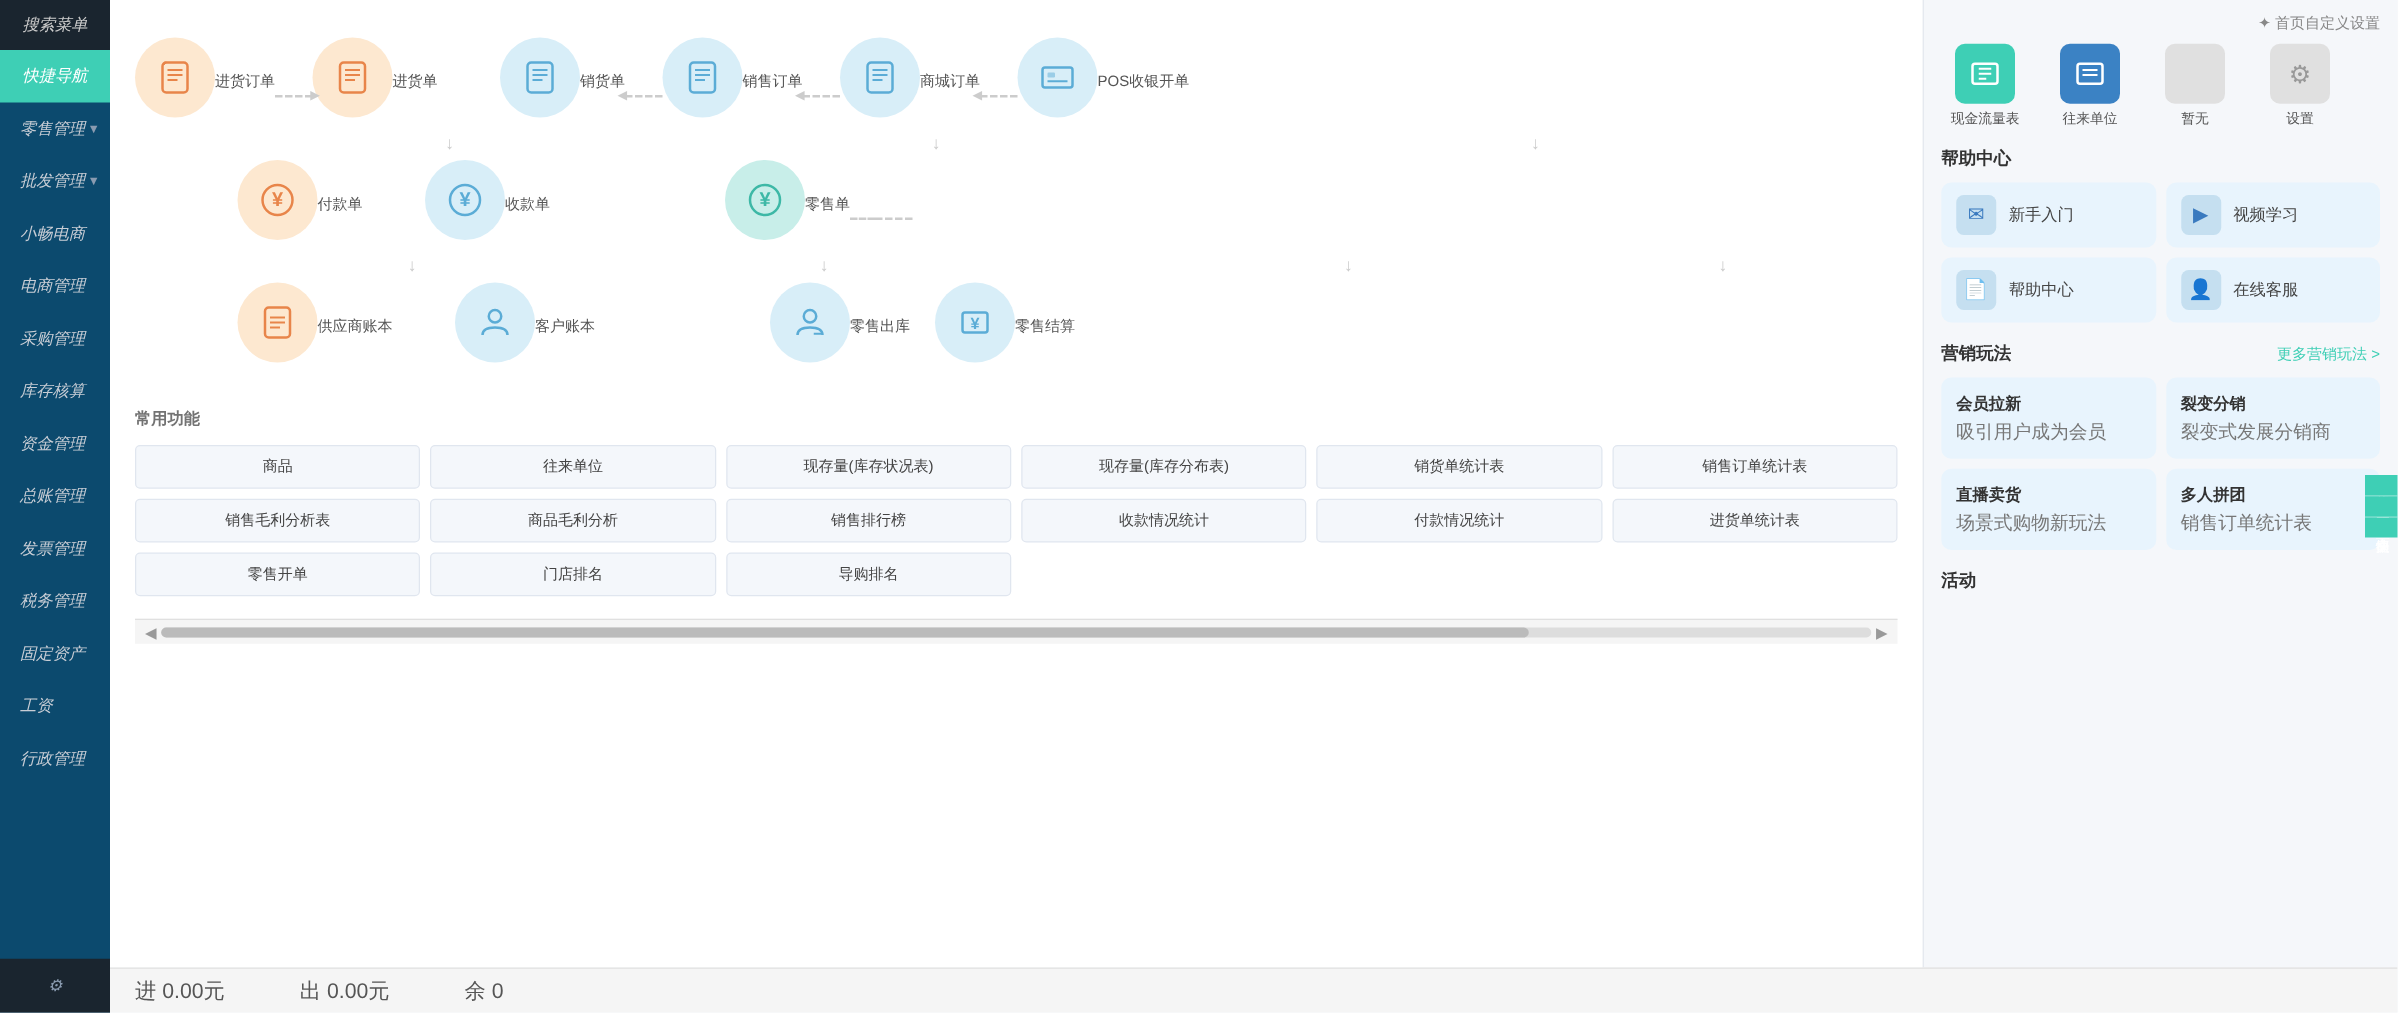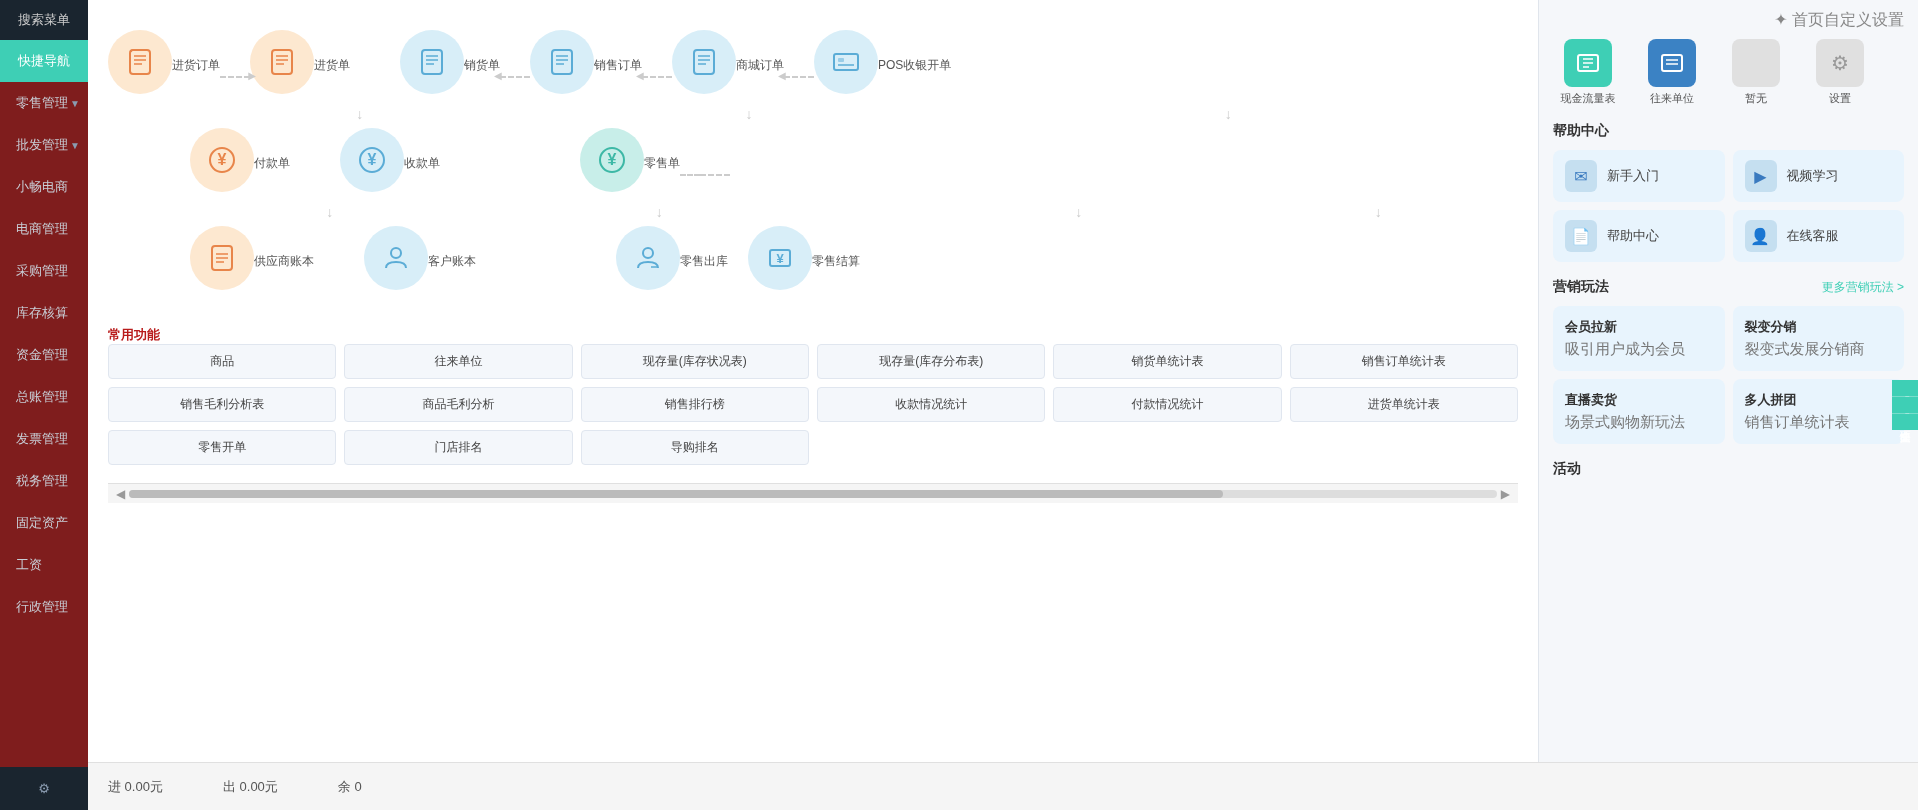--- a/index.html
+++ b/index.html
@@ -1,26 +1,27 @@
 <!DOCTYPE html>
 <html><head>
   <meta charset="utf-8">
   <style>
     * { margin: 0; padding: 0; box-sizing: border-box; }
     body { font-family: 'Microsoft YaHei', Arial, sans-serif; font-size: 13px; background: #f0f2f5; display: flex; height: 810px; overflow: hidden; }
 
     
     #sidebar {
       width: 88px;
-      background: #7f1d1d;
+      background: #0c4a6e;
       display: flex;
       flex-direction: column;
       height: 100%;
       flex-shrink: 0;
       z-index: 10;
+      font-style: italic;
     }
     #search-menu {
       background: #1a252f;
       color: #ccc;
       padding: 10px 8px;
       font-size: 13px;
       text-align: center;
       cursor: pointer;
       height: 40px;
       display: flex;
@@ -140,22 +141,22 @@
       padding: 10px 0;
     }
 
     
     .common-functions {
       margin-top: 20px;
       padding-bottom: 10px;
     }
     .common-title {
       font-size: 13px;
-      color: #b91c1c;
-      margin-bottom: 0;
+      color: #737373;
+      margin-bottom: 12px;
       font-weight: bold;
     }
     .func-grid {
       display: grid;
       grid-template-columns: repeat(6, 1fr);
       gap: 8px;
       margin-bottom: 8px;
     }
     .func-btn {
       background: #f4f7fb;
@@ -217,21 +218,21 @@
       font-size: 20px;
       margin-bottom: 4px;
     }
     .quick-icon-box.teal { background: #3ecfb5; color: #fff; }
     .quick-icon-box.blue-dark { background: #3b82c4; color: #fff; }
     .quick-icon-box.gray { background: #e0e0e0; color: #999; }
     .quick-icon-label { font-size: 11px; color: #555; text-align: center; }
 
     .settings-link {
       margin-left: auto;
-      font-size: 16px;
+      font-size: 12px;
       color: #888;
       display: flex;
       align-items: center;
       gap: 4px;
       cursor: pointer;
     }
 
     
     .section-title {
       font-size: 14px;
@@ -329,28 +330,28 @@
       text-align: center;
       cursor: pointer;
       line-height: 1.3;
       writing-mode: vertical-lr;
       width: 26px;
     }
     .float-btn:not(:last-child) { border-bottom: 1px solid rgba(255,255,255,0.3); }
 
     
     .bottom-stats {
-      height: 48px;
+      height: 36px;
       background: #f5f5f5;
       border-top: 1px solid #e0e0e0;
       display: flex;
       align-items: center;
       padding: 0 20px;
       gap: 60px;
-      font-size: 13px;
+      font-size: 17px;
       color: #555;
       flex-shrink: 0;
     }
 
     
     .dashed-line {
       flex: 0 0 30px;
       height: 2px;
       border-top: 2px dashed #ccc;
       margin-bottom: 22px;

